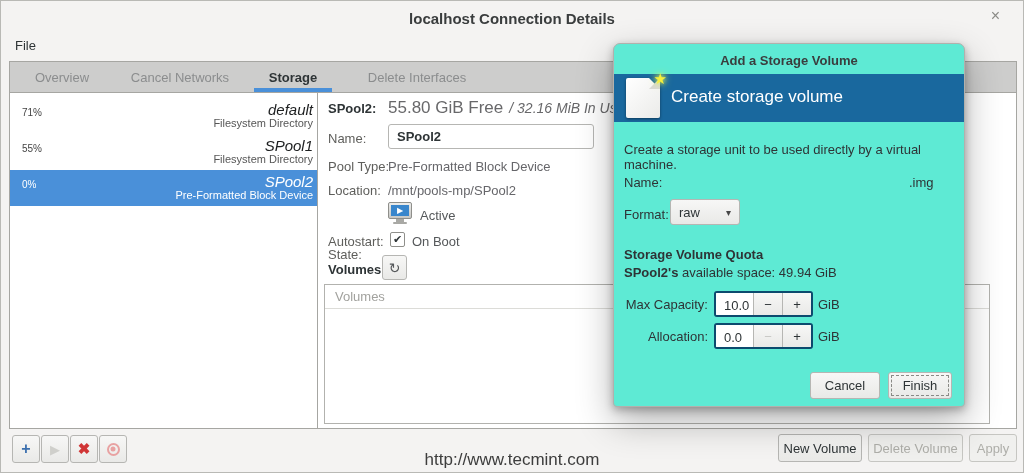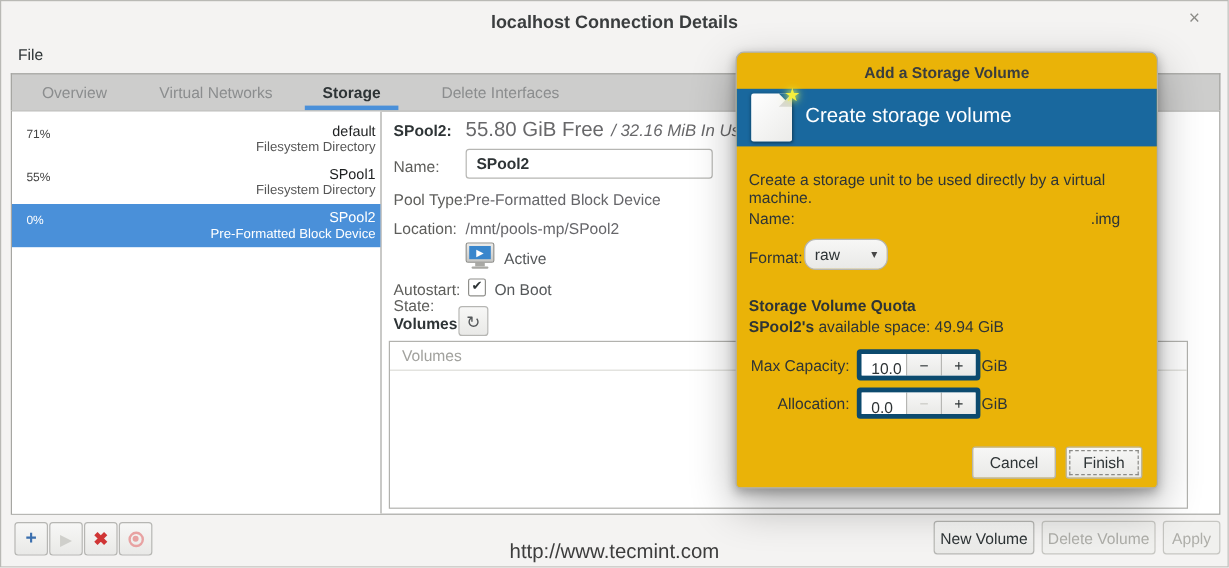--- a/index.html
+++ b/index.html
@@ -18,21 +18,21 @@
   
   .tabstrip{left:8px;top:60px;width:1008px;height:31px;background:#cdcdcc;border:1px solid #a6a6a2;border-bottom:none;}
   .tab{top:8px;transform:translateX(-50%);font-size:13px;color:#8b8d8e;white-space:nowrap;}
   .tab.active{color:#2e3436;font-weight:bold;}
   .tab-underline{left:244px;bottom:0;width:78px;height:4px;background:#4a90d9;}
   
   .content{left:8px;top:91px;width:1008px;height:337px;background:#ffffff;border:1px solid #a6a6a2;}
   .pool-list{left:0;top:0;width:308px;height:335px;border-right:1px solid #a6a6a2;background:#fff;text-align:right;}
   .pool-row{position:relative;height:36px;padding:4px 4px 0 38px;}
   .pool-row .pct{position:absolute;left:12px;top:9px;font-size:10px;color:#444;}
-  .pool-row .pname{font-size:12px;color:#1d1f20;line-height:15px;}
+  .pool-row .pname{font-size:15px;color:#1d1f20;line-height:15px;font-style:italic;}
   .pool-row .ptype{font-size:11px;color:#565656;line-height:13px;}
   .pool-row.selected{background:#4a90d9;}
   .pool-row.selected .pct,.pool-row.selected .pname,.pool-row.selected .ptype{color:#ffffff;}
   
   .lbl{font-size:13px;color:#5e5e5b;}
   .val{font-size:13px;color:#66666a;}
   .hdr-pool{font-size:13px;font-weight:bold;color:#2e3436;}
   .hdr-free{font-size:17px;color:#68686a;}
   .hdr-inuse{font-size:14px;font-style:italic;color:#68686a;}
   .entry{font-family:"Liberation Sans",sans-serif;font-size:13px;color:#2e3436;font-weight:bold;
@@ -53,57 +53,57 @@
   
   .toolbtn{width:28px;height:28px;}
   .icon-add{color:#3b6fae;font-weight:bold;font-size:16px;}
   .icon-start{color:#cfcfcb;font-size:13px;}
   .icon-del{color:#d03535;font-weight:bold;font-size:15px;}
   .stop-ring{width:13px;height:13px;border:2px solid #e8a2a2;border-radius:50%;position:relative;}
   .stop-ring::after{content:"";position:absolute;width:5px;height:5px;background:#e8a2a2;border-radius:50%;
     top:50%;left:50%;transform:translate(-50%,-50%);}
   .watermark{top:449px;left:0;right:0;text-align:center;font-size:17px;color:#3d3d3d;z-index:60;}
   
-  .dialog{left:612px;top:42px;width:352px;height:364px;background:#eab308;border:1px solid #b1b1ad;
+  .dialog{left:612px;top:42px;width:352px;height:364px;background:#5eead4;border:1px solid #b1b1ad;
     border-radius:7px 7px 4px 4px;z-index:40;
     box-shadow:0 3px 9px rgba(0,0,0,0.28),0 14px 36px rgba(0,0,0,0.30);}
   .dlg-title{left:0;right:0;top:9px;text-align:center;font-size:13px;font-weight:bold;color:#3a3d3e;}
   .banner{left:0;right:0;top:30px;height:48px;background:#19689e;}
   .doc-wrap{position:absolute;left:12px;top:4px;width:34px;height:40px;}
   .doc{width:34px;height:40px;background:linear-gradient(135deg,#ffffff 0%,#ebebe9 100%);
     border-radius:2px;position:relative;box-shadow:0 1px 3px rgba(0,0,0,0.45);}
   .doc::before{content:"";position:absolute;top:0;right:0;border-top:11px solid #19689e;border-left:11px solid transparent;}
   .doc::after{content:"";position:absolute;top:0;right:0;border-bottom:11px solid #d8d8d4;border-left:11px solid transparent;}
   .doc-star{position:absolute;top:-8px;right:-7px;font-size:15px;color:#f6ef3c;
     text-shadow:0 0 5px #e7f74e,0 0 9px #d9f04c;z-index:2;}
   .banner-text{position:absolute;left:57px;top:13px;font-size:17px;color:#ffffff;}
   .dlg-lbl{font-size:13px;color:#2e3436;}
   .dropdown{width:70px;height:26px;justify-content:space-between;padding:0 8px;}
   .caret{font-size:10px;color:#474747;}
-  .spin{display:flex;height:26px;border:4px solid #0c4a6e;border-radius:3px;overflow:hidden;background:#fff;}
+  .spin{display:flex;height:26px;border:2px solid #0c4a6e;border-radius:3px;overflow:hidden;background:#fff;}
   .spin .sval{width:37px;font-size:13px;color:#2e3436;padding:5px 0 0 8px;background:#fff;}
   .spin .sbtn{width:29px;border-left:1px solid #b6b6b3;background:linear-gradient(#f7f7f6,#e9e9e7);
     display:flex;align-items:center;justify-content:center;font-size:13px;color:#2e3436;}
   .spin .sbtn.disabled{color:#c8c8c4;}
   .dlg-btn{height:27px;}
   .dlg-btn.focus{outline:1px dashed #8a8a86;outline-offset:-4px;}
 </style>
 </head>
 <body>
 
 <div id="window">
 
   <div class="abs title-text">localhost Connection Details</div>
   <div class="abs close-x">×</div>
 
   <div class="abs menu-file">File</div>
 
   <div class="abs tabstrip">
     <div class="abs tab" style="left:52px;">Overview</div>
-    <div class="abs tab" style="left:170px;">Virtual Networks</div>
+    <div class="abs tab" style="left:170px;">Cancel Networks</div>
     <div class="abs tab active" style="left:283px;">Storage</div>
     <div class="abs tab" style="left:407px;">Delete Interfaces</div>
     <div class="abs tab-underline"></div>
   </div>
 
   <div class="abs content">
 
     <div class="abs pool-list">
       <div style="height:5px;"></div>
       <div class="pool-row">
@@ -193,21 +193,21 @@
       </div>
       <div class="banner-text">Create storage volume</div>
     </div>
 
     <div class="abs dlg-lbl" style="left:10px;top:98px;width:336px;">Create a storage unit to be used directly by a virtual machine.</div>
 
     <div class="abs dlg-lbl" style="left:10px;top:131px;">Name:</div>
     <div class="abs dlg-lbl" style="left:295px;top:131px;">.img</div>
 
     <div class="abs dlg-lbl" style="left:10px;top:163px;">Format:</div>
-    <div class="abs btn dropdown" style="left:56px;top:155px;border-radius:10px;">
+    <div class="abs btn dropdown" style="left:56px;top:155px;">
       <span>raw</span>
       <span class="caret">▾</span>
     </div>
 
     <div class="abs dlg-lbl" style="left:10px;top:203px;font-weight:bold;">Storage Volume Quota</div>
     <div class="abs dlg-lbl" style="left:10px;top:221px;">
       <span style="font-weight:bold;">SPool2's</span><span> available space: 49.94 GiB</span>
     </div>
 
     <div class="abs dlg-lbl" style="left:0px;top:253px;width:94px;text-align:right;">Max Capacity:</div>

